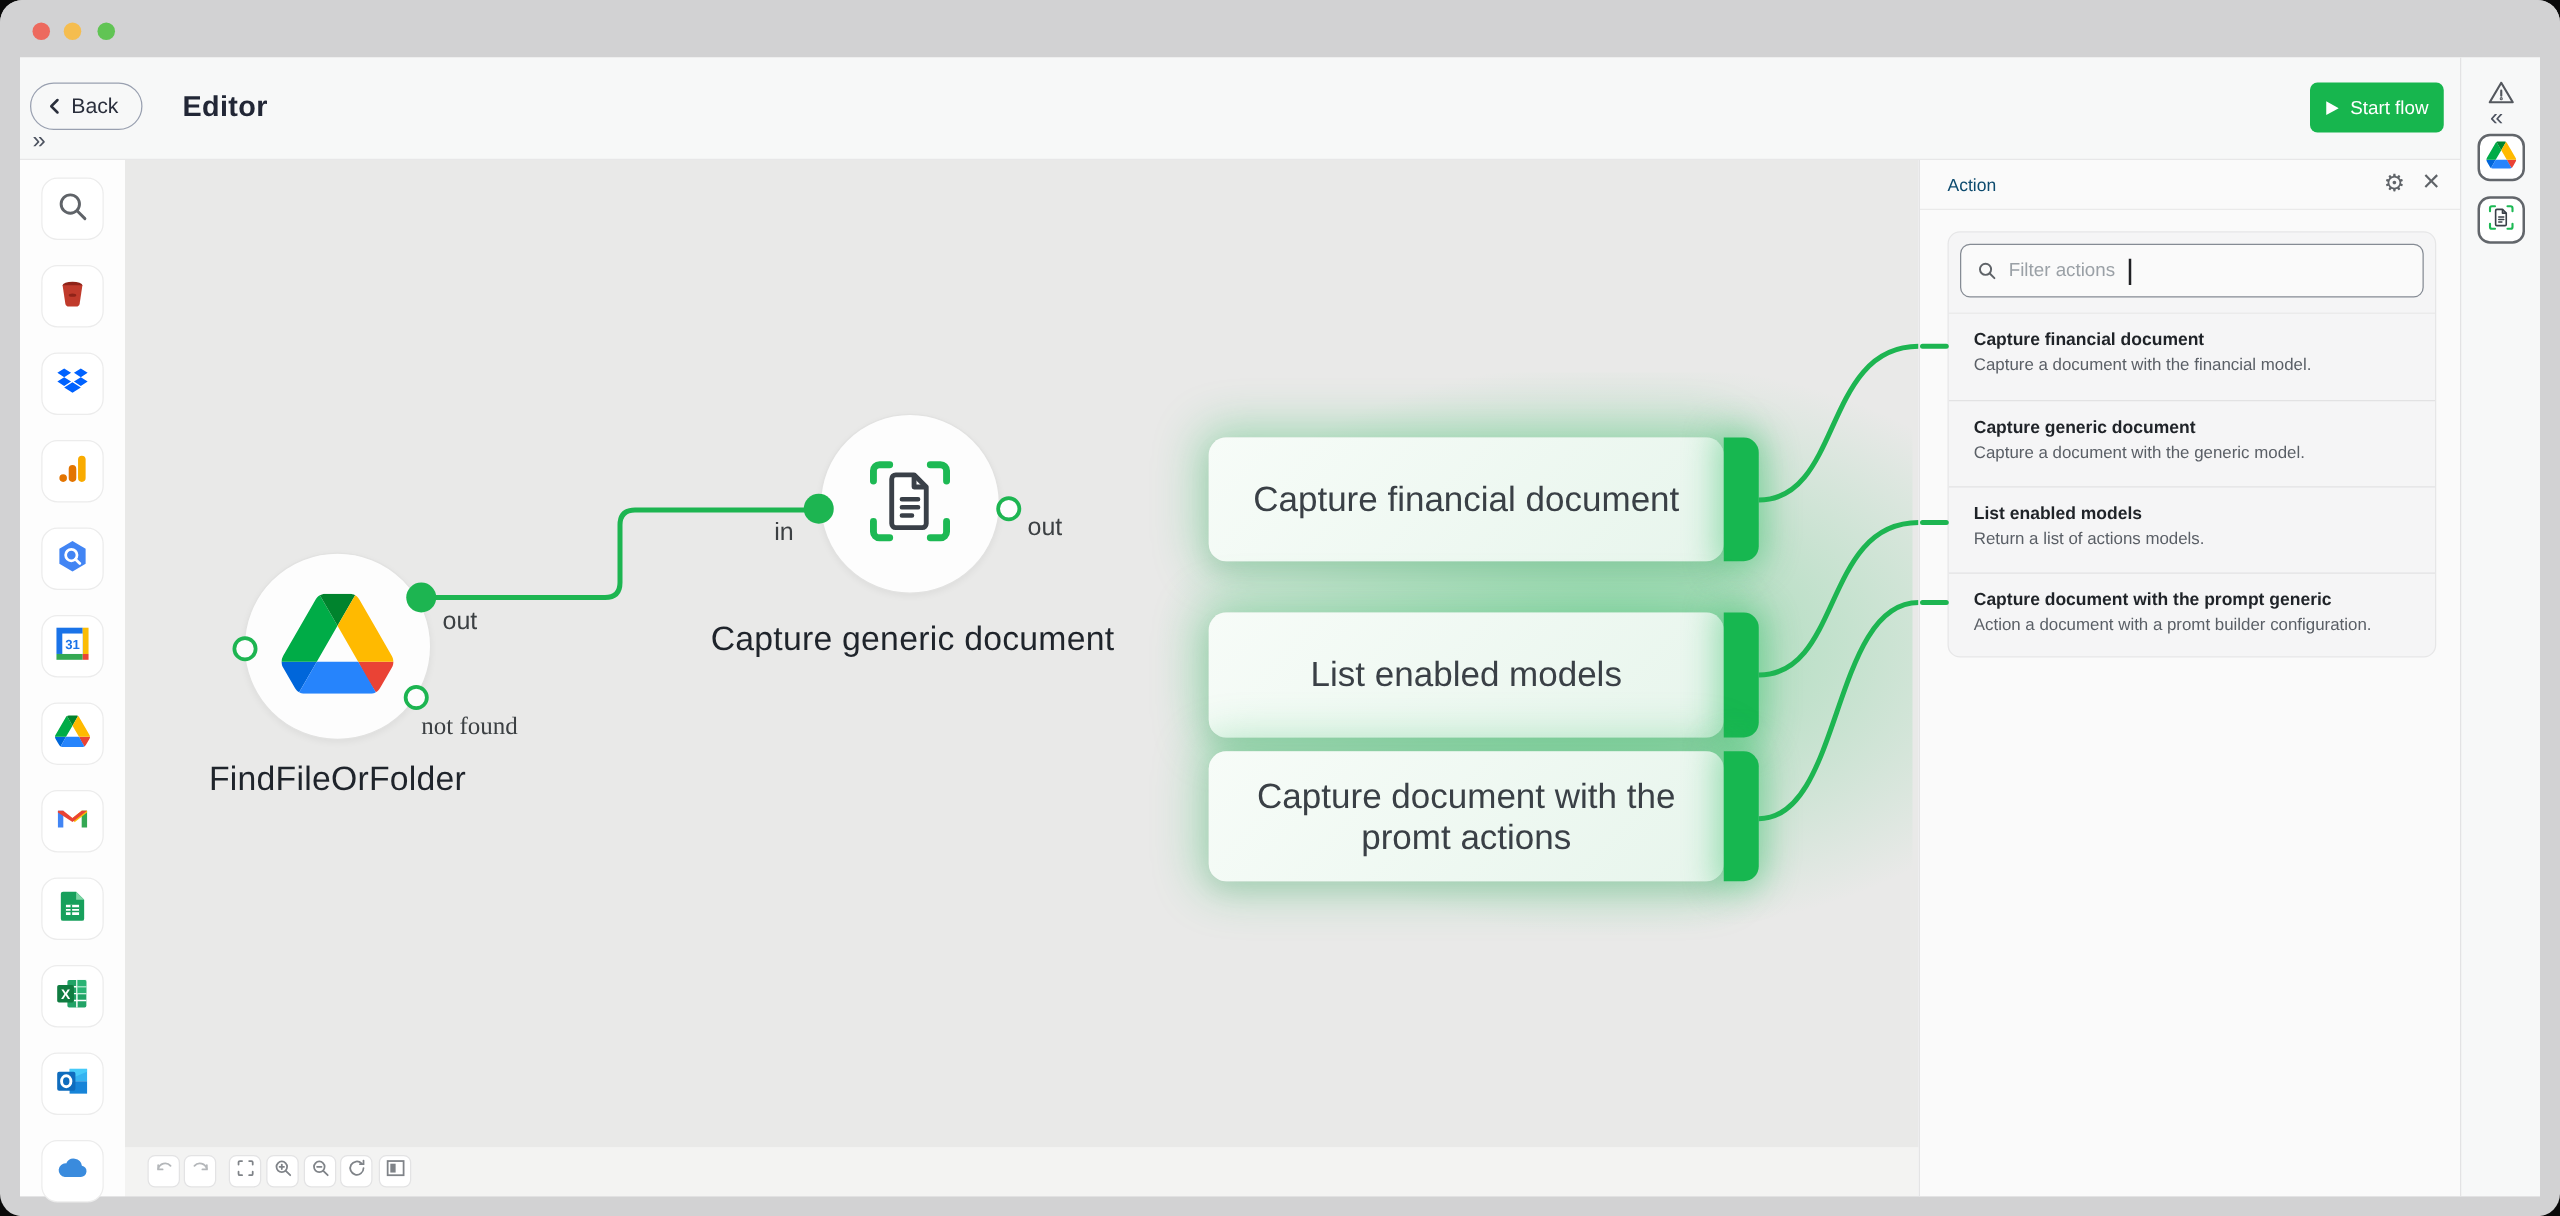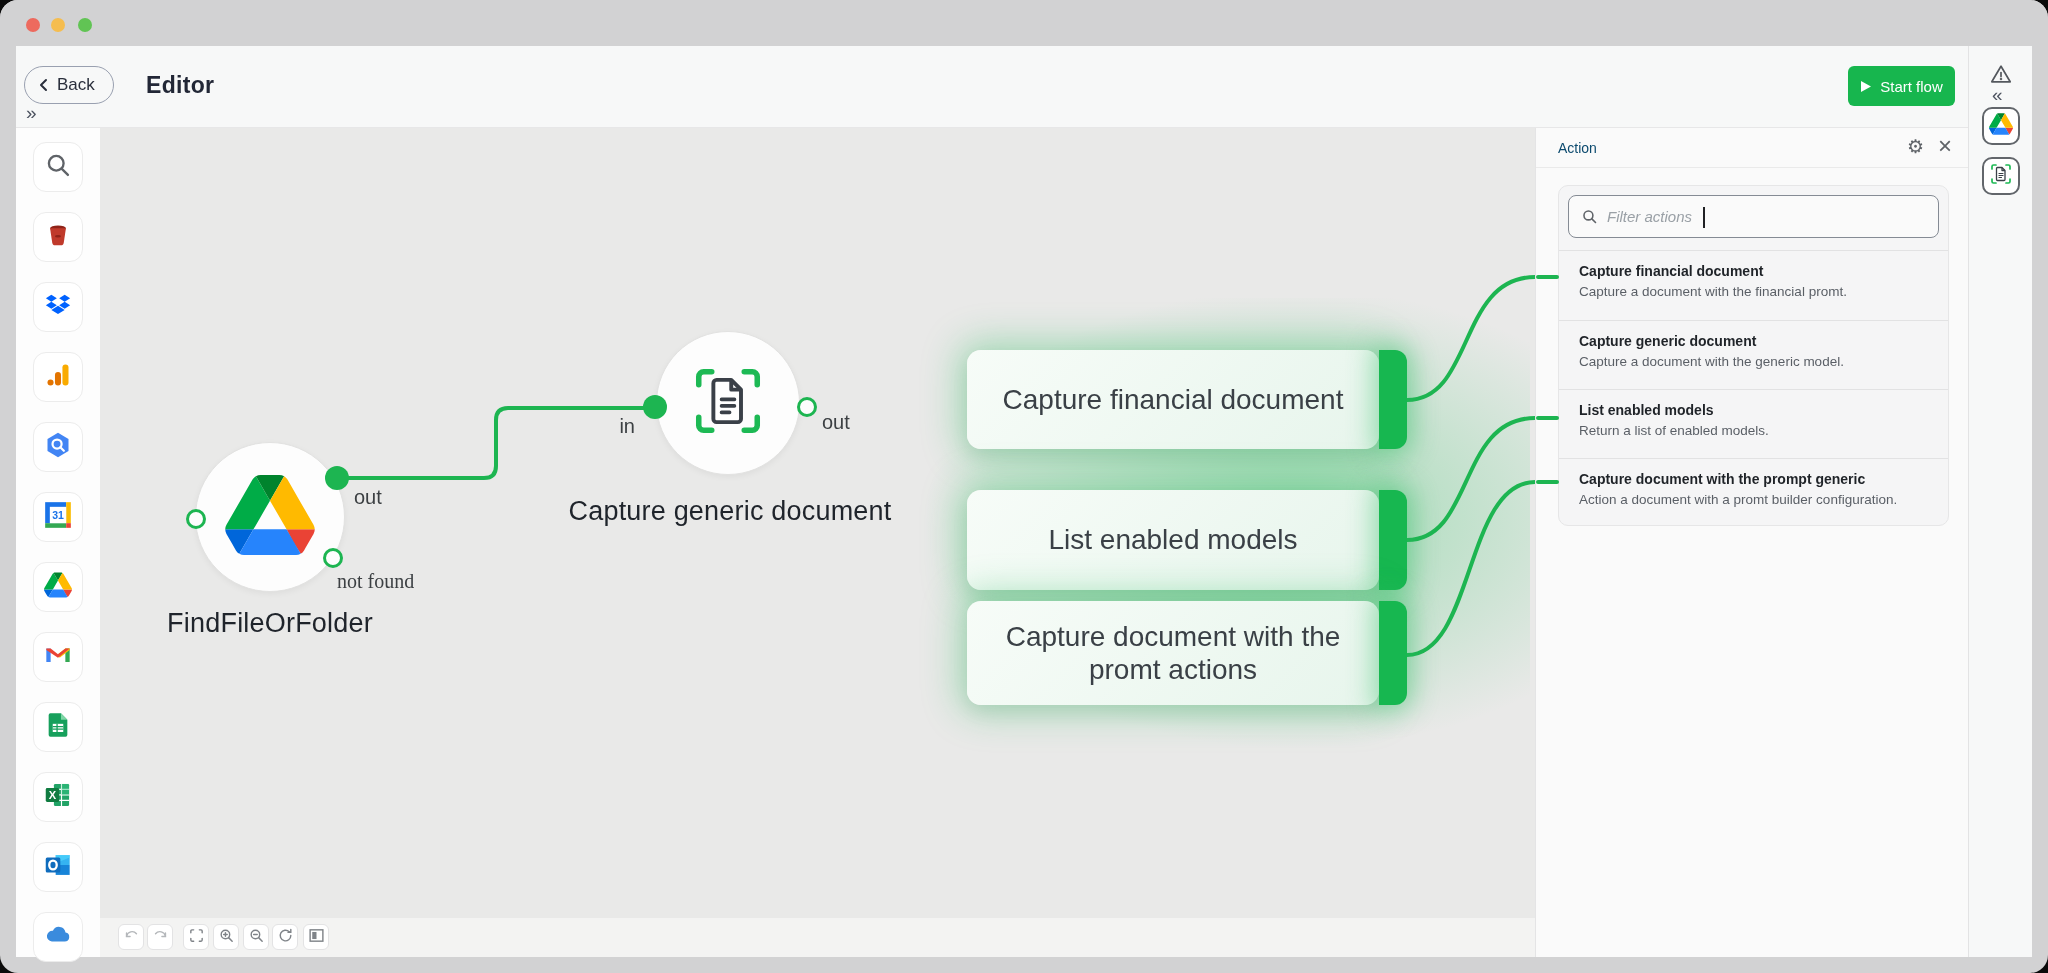--- a/index.html
+++ b/index.html
@@ -44,21 +44,21 @@
   .tool-btn svg { width:17px; height:17px; }
 
   
   .panel { position:absolute; left:1519px; top:82px; width:433px; height:829px; background:#fafafa; border-left:1px solid #e4e4e5; }
   .panel-header { position:absolute; left:0; top:0; right:0; height:40px; border-bottom:1px solid #eaeaea; }
   .panel-title { position:absolute; left:22px; top:12px; font-size:14px; color:#0c4a6e; }
   .panel-gear { position:absolute; right:44px; top:7px; font-size:19px; color:#5f6368; cursor:pointer; }
   .panel-close { position:absolute; right:16px; top:4px; font-size:24px; color:#5f6368; cursor:pointer; }
   .panel-card { position:absolute; left:22px; top:57px; width:391px; height:341px; background:#f5f5f6; border:1px solid #e6e6e7; border-radius:10px; }
   .filter-wrap { position:absolute; left:9px; top:9px; right:9px; height:43px; border:1.5px solid #858b94; border-radius:8px; background:#fafafa; display:flex; align-items:center; padding:0 12px; gap:9px; }
-  .filter-wrap input { flex:1; border:none; outline:none; background:transparent; font-size:15px; color:#202124; font-family:inherit;font-style:italic; }
+  .filter-wrap input { flex:1; border:none; outline:none; background:transparent; font-size:15px; color:#202124; font-family:inherit; }
   .filter-wrap input::placeholder { color:#9aa0a6; }
   .caret { position:absolute; left:134px; top:11px; width:1.5px; height:21px; background:#202124; animation:blink 1s steps(1) infinite; }
   @keyframes blink { 50% { opacity:0; } }
   .items { position:absolute; left:0; top:64px; right:0; bottom:0; border-top:1px solid #e2e2e3; border-radius:0 0 10px 10px; overflow:hidden; }
   .item { height:69px; padding:12px 16px 0 20px; cursor:pointer; }
   .item + .item { border-top:1px solid #e2e2e3; }
   .item-title { font-size:14px; font-weight:bold; color:#1f2328; margin-bottom:5px; }
   .item-desc { font-size:13.5px; color:#5a5f66; }
   .stub { position:absolute; left:0; width:23px; height:4px; background:#1db551; border-radius:2px; }
 
@@ -327,29 +327,29 @@
                 <line x1="15.3" y1="15.3" x2="20.5" y2="20.5" stroke="#5f6368" stroke-width="2.2" stroke-linecap="round"></line>
               </svg>
             </span>
           <input type="text" placeholder="Filter actions" style="">
           <div class="caret"></div>
         </div>
 
         <div class="items">
           <div class="item">
             <div class="item-title">Capture financial document</div>
-            <div class="item-desc">Capture a document with the financial promt.</div>
+            <div class="item-desc">Capture a document with the financial model.</div>
           </div>
           <div class="item">
             <div class="item-title">Capture generic document</div>
             <div class="item-desc">Capture a document with the generic model.</div>
           </div>
           <div class="item">
             <div class="item-title">List enabled models</div>
-            <div class="item-desc">Return a list of enabled models.</div>
+            <div class="item-desc">Return a list of actions models.</div>
           </div>
           <div class="item">
             <div class="item-title">Capture document with the prompt generic</div>
             <div class="item-desc">Action a document with a promt builder configuration.</div>
           </div>
         </div>
       </div>
 
       <div class="stub" style="top:147px;"></div>
       <div class="stub" style="top:288px;"></div>

